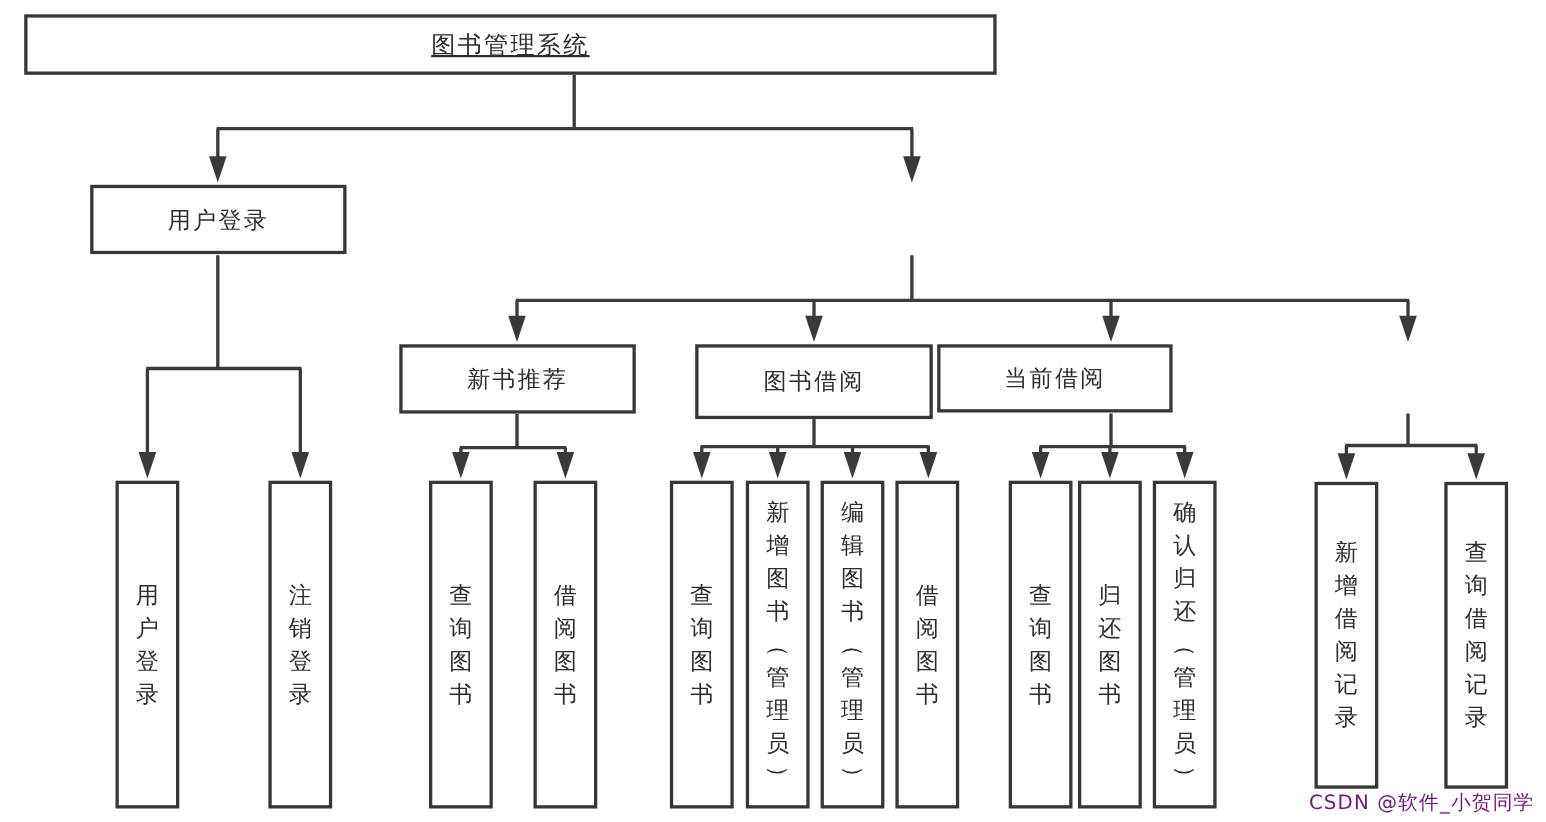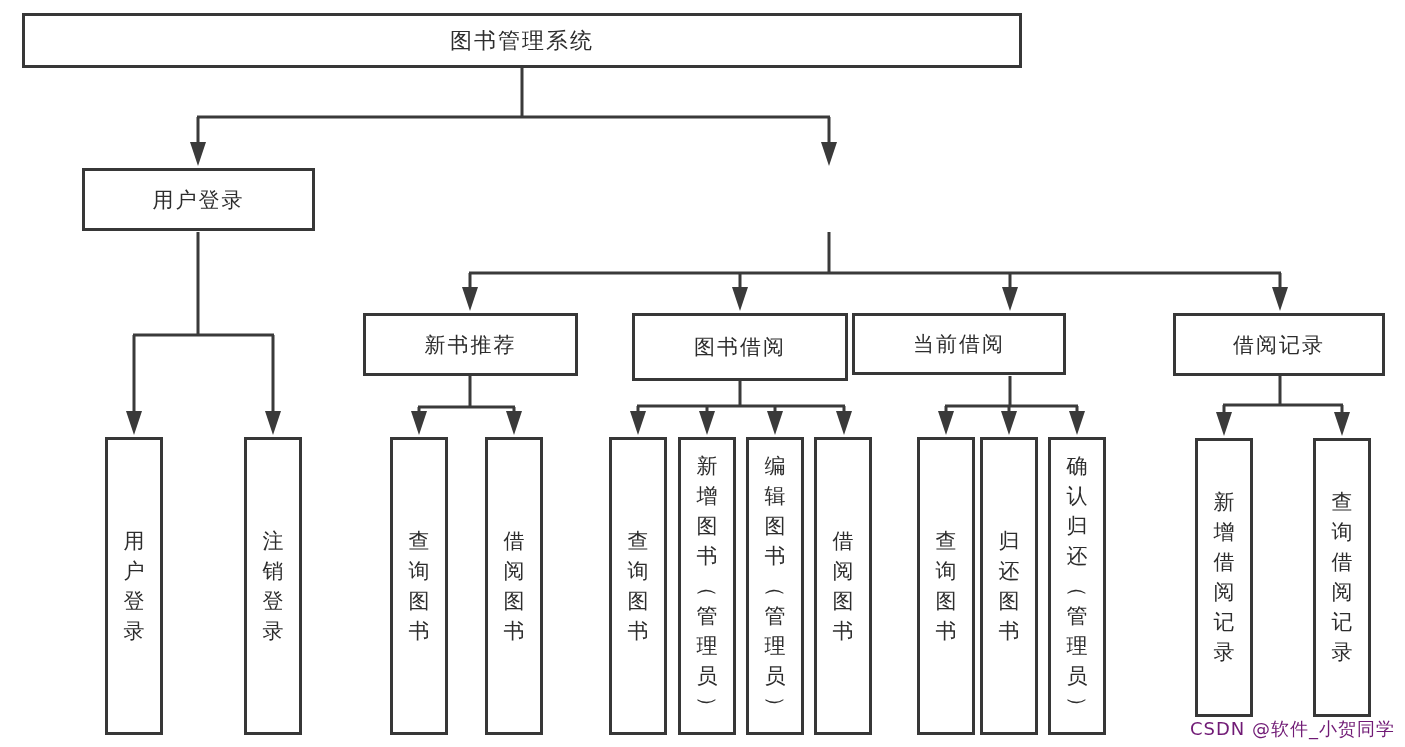--- a/index.html
+++ b/index.html
@@ -73,39 +73,36 @@
 
       <polygon points="946,435 938,411 954,411"></polygon>
       <polygon points="1009,435 1001,411 1017,411"></polygon>
       <polygon points="1077,435 1069,411 1085,411"></polygon>
 
       <polygon points="1224,436 1216,412 1232,412"></polygon>
       <polygon points="1342,436 1334,412 1350,412"></polygon>
     </g>
   </svg>
 
-  <div class="box" style="left:22px; top:13px; width:1000px; height:55px;">
+  <div class="box" style="left:22px; top:13px; width:884px; height:55px;text-decoration:underline;">
     <span class="hlabel root-label">图书管理系统</span>
   </div>
 
   <div class="box" style="left:82px; top:168px; width:233px; height:63px;">
     <span class="hlabel">用户登录</span>
   </div>
 
   <div class="box" style="left:363px; top:313px; width:215px; height:63px;">
     <span class="hlabel">新书推荐</span>
   </div>
   <div class="box" style="left:632px; top:313px; width:216px; height:68px;">
     <span class="hlabel">图书借阅</span>
   </div>
   <div class="box" style="left:852px; top:313px; width:214px; height:62px;">
     <span class="hlabel">当前借阅</span>
-  </div>
-  <div class="box" style="left:1173px; top:313px; width:212px; height:63px;">
-    <span class="hlabel">借阅记录</span>
   </div>
 
   <div class="box" style="left:105px; top:437px; width:58px; height:298px;">
     <div class="vtext">
         <span>用</span>
         <span>户</span>
         <span>登</span>
         <span>录</span>
       </div>
   </div>

